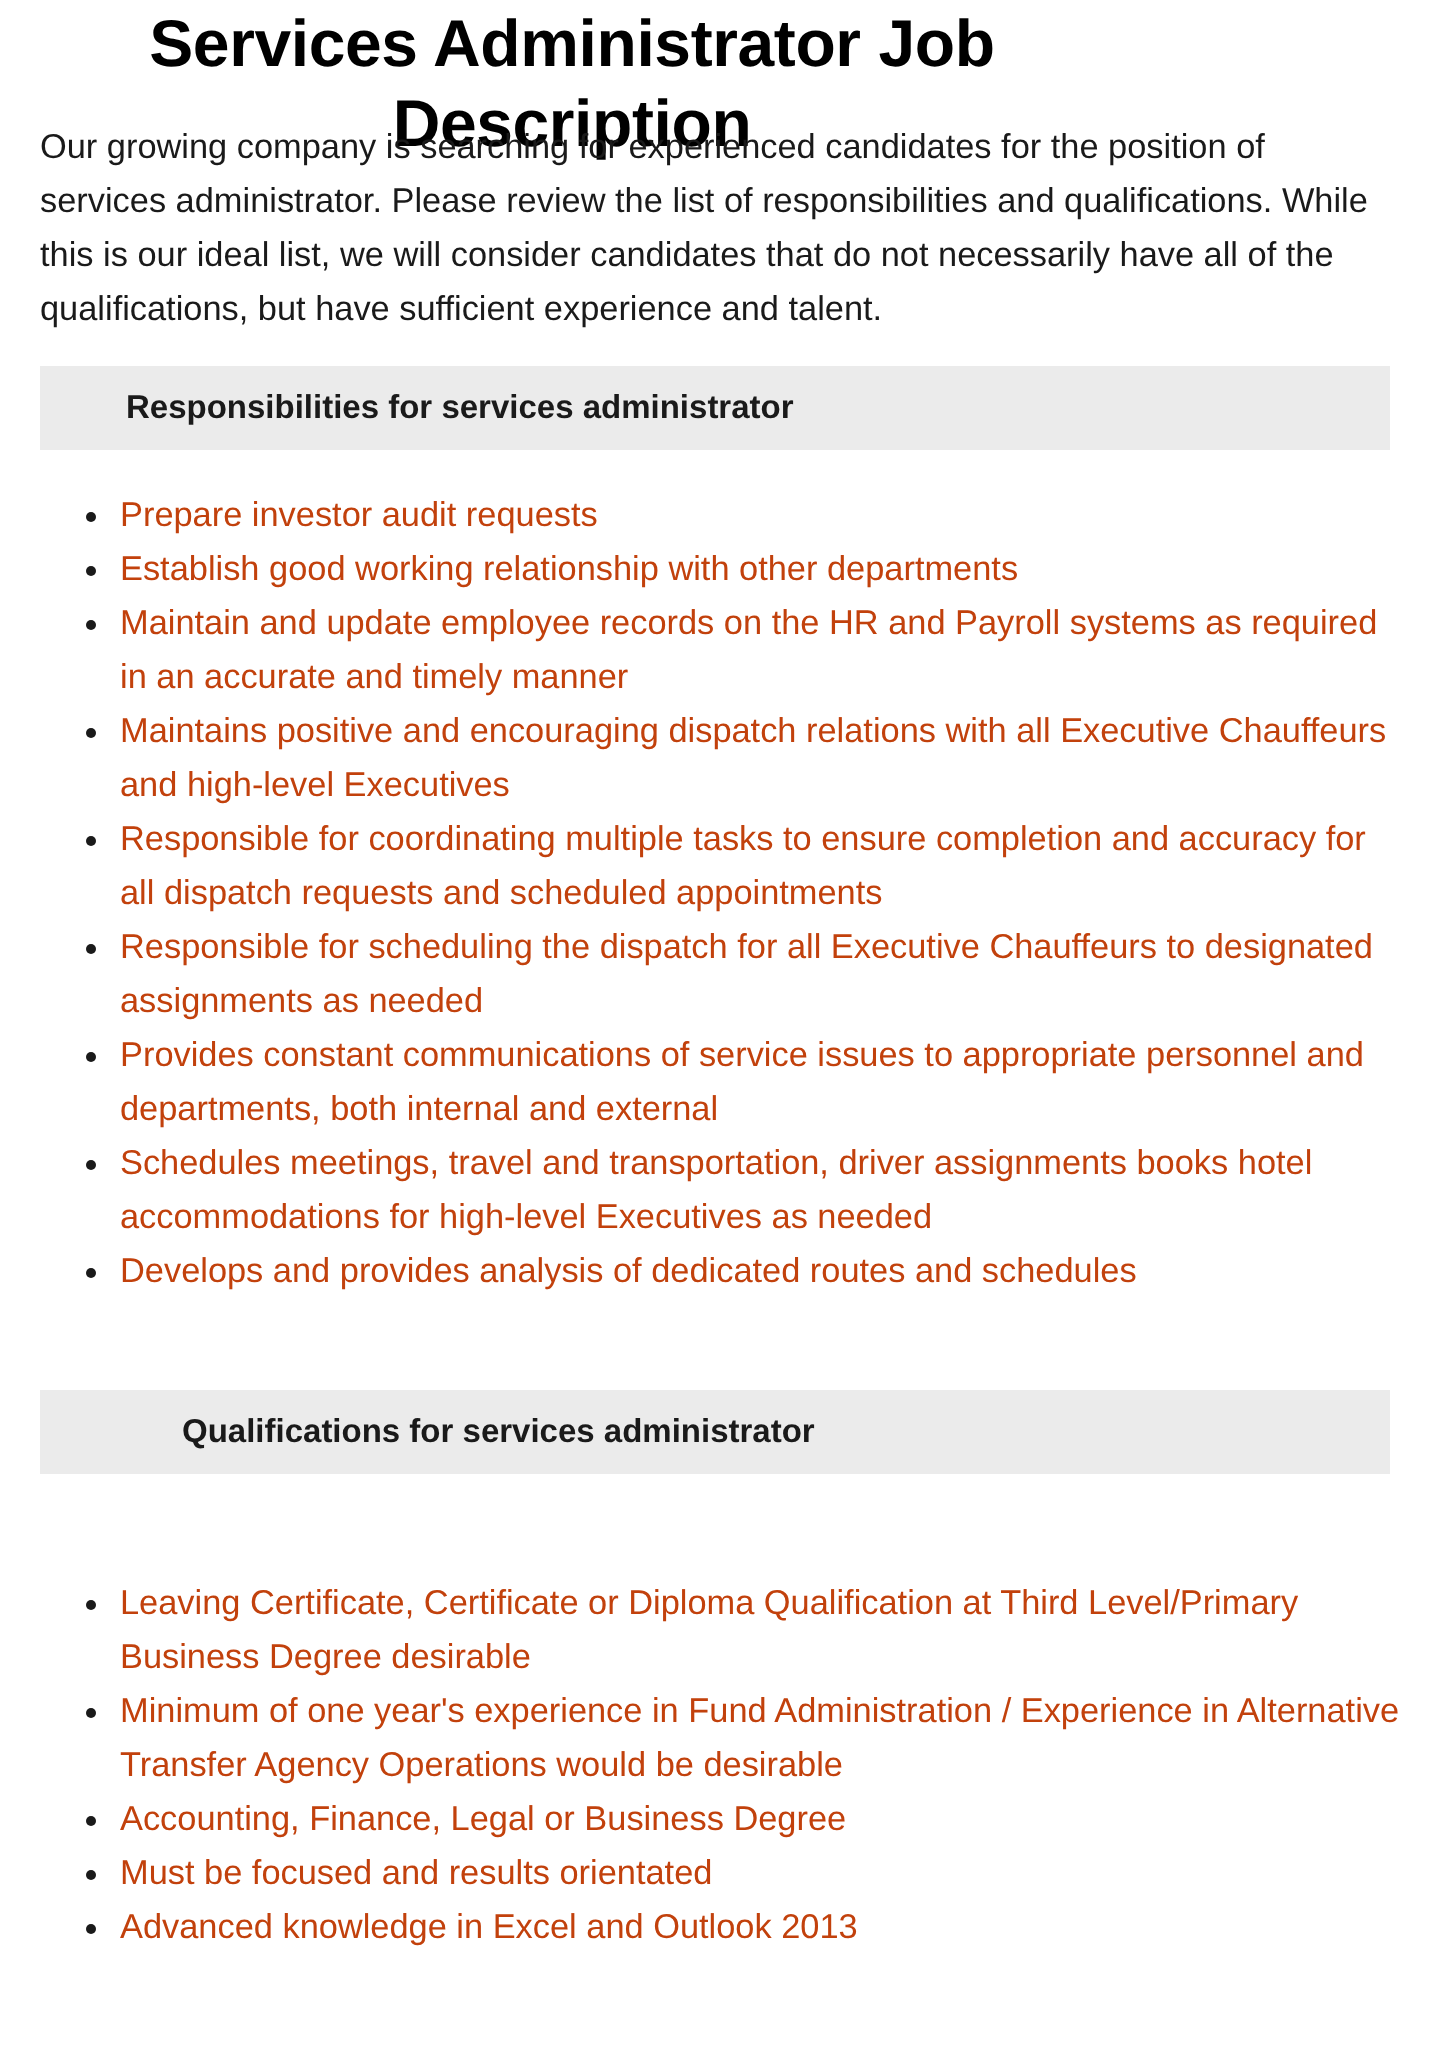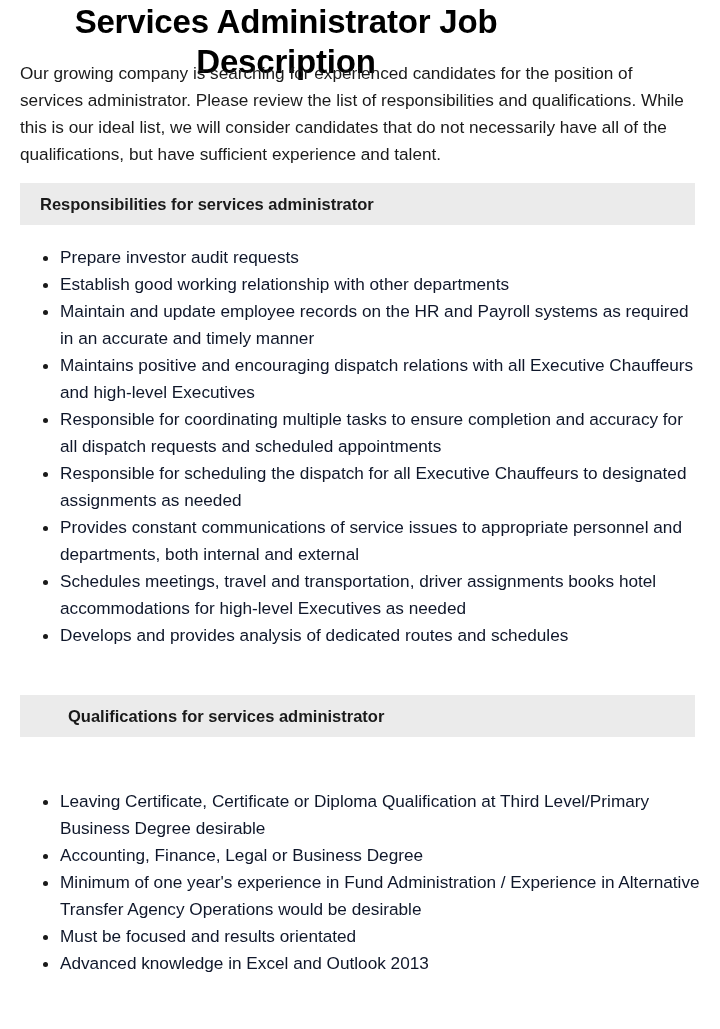--- a/index.html
+++ b/index.html
@@ -50,37 +50,38 @@
       background: #ebebeb;
       box-sizing: border-box;
       padding-left: 20px;
       display: flex;
       align-items: center;
     }
     .section-header span {
       font-size: 16.5px;
       font-weight: bold;
       color: #1a1a1a;
+      margin-left: 23px;
     }
     .resp-header { top: 183px; }
     .qual-header { top: 695px; padding-left: 48px; }
     ul.bullets {
       position: absolute;
       left: 20px;
       width: 680px;
       margin: 0;
       padding: 0 0 0 40px;
       box-sizing: border-box;
       list-style: none;
     }
     ul.bullets li {
       position: relative;
       font-size: 17.2px;
       line-height: 27px;
-      color: #0f172a;
+      color: #c2410c;
     }
     ul.bullets li::before {
       content: "";
       position: absolute;
       left: -17px;
       top: 12px;
       width: 5px;
       height: 5px;
       border-radius: 50%;
       background: #1a1a1a;
@@ -112,19 +113,19 @@
     <li>Schedules meetings, travel and transportation, driver assignments books hotel accommodations for high-level Executives as needed</li>
     <li>Develops and provides analysis of dedicated routes and schedules</li>
   </ul>
 
   <div class="section-header qual-header">
     <span>Qualifications for services administrator</span>
   </div>
 
   <ul class="bullets qual-list">
     <li>Leaving Certificate, Certificate or Diploma Qualification at Third Level/Primary Business Degree desirable</li>
+    <li>Minimum of one year's experience in Fund Administration / Experience in Alternative Transfer Agency Operations would be desirable</li>
     <li>Accounting, Finance, Legal or Business Degree</li>
-    <li>Minimum of one year's experience in Fund Administration / Experience in Alternative Transfer Agency Operations would be desirable</li>
     <li>Must be focused and results orientated</li>
     <li>Advanced knowledge in Excel and Outlook 2013</li>
   </ul>
 
 </div>
 
 </body></html>

